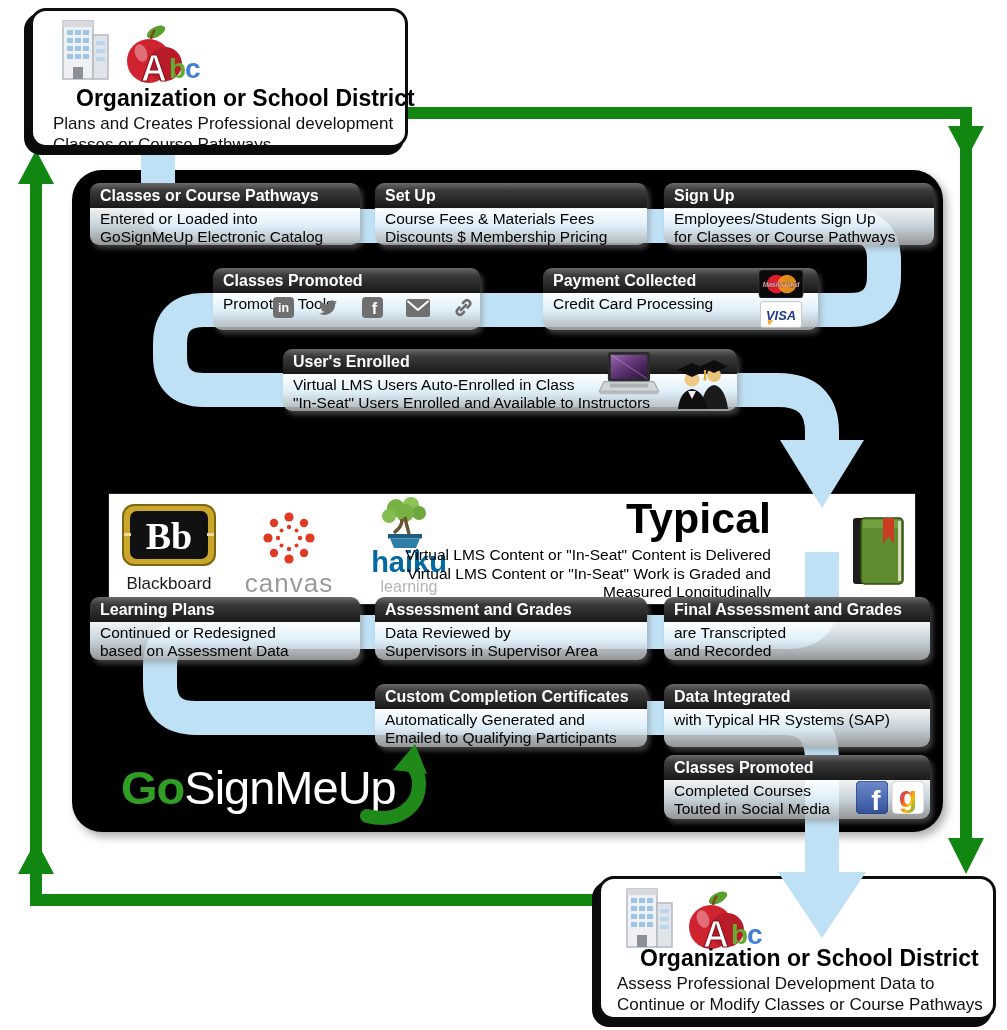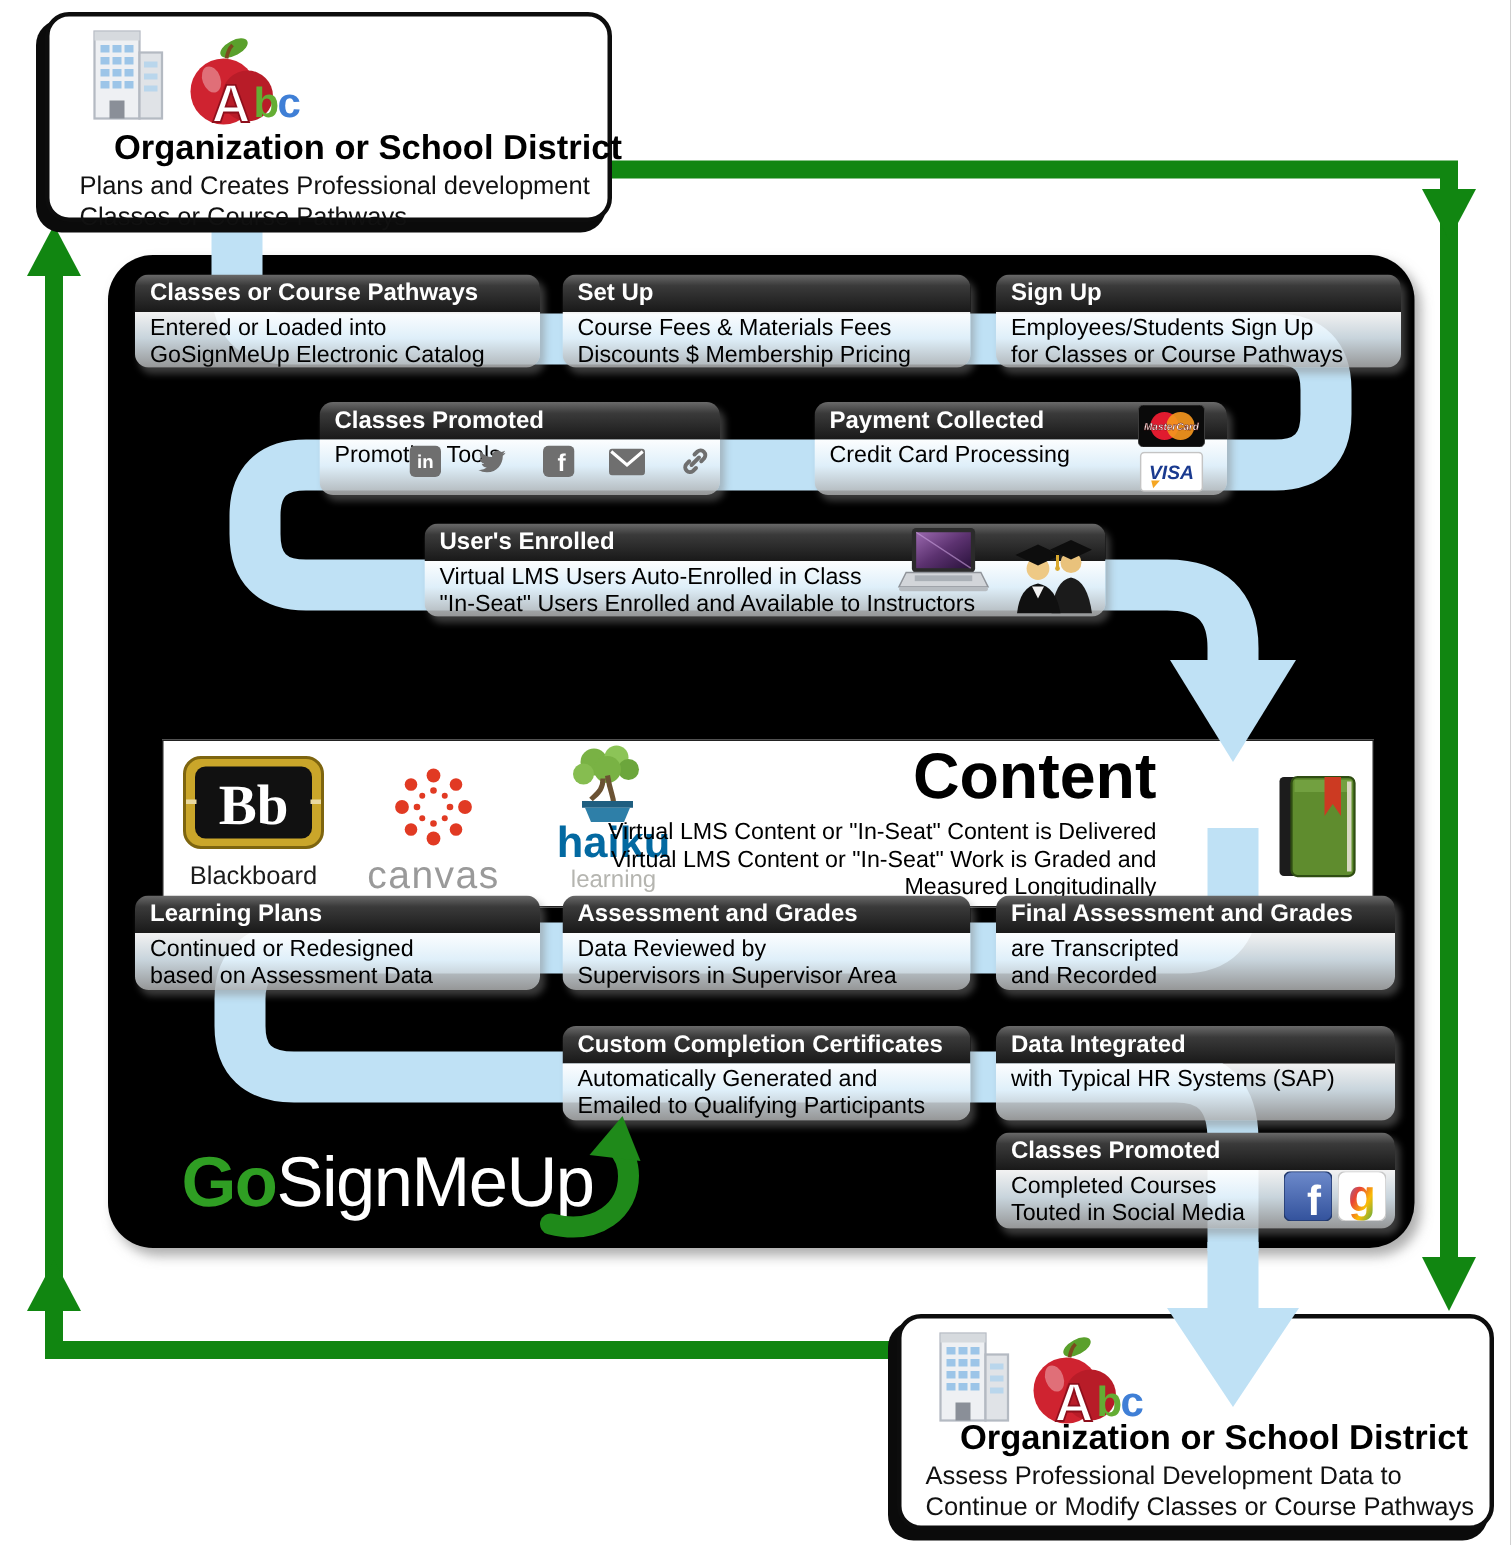--- a/index.html
+++ b/index.html
@@ -83,21 +83,21 @@
       <circle cx="40" cy="17" r="7" fill="#6ca63c"></circle>
         <circle cx="10" cy="20" r="7" fill="#86bd50"></circle>
       <circle cx="26" cy="17" r="9" fill="#79b244"></circle>
       <path d="M23 23 C23 31 19 33 15 37 M26 21 C28 33 30 35 30 39" stroke="#6b5233" stroke-width="3.4" fill="none"></path>
       <rect x="9" y="38" width="34" height="4.5" fill="#1f5e80"></rect>
       <polygon points="11,42.5 41,42.5 37,52 15,52" fill="#2e7fa8"></polygon>
     </svg>
     <div class="hk-cap">haiku</div>
     <div class="hk-sub">learning</div>
 
-    <div class="ct-title">Content</div>
+    <div class="ct-title">Typical</div>
     <div class="ct-lines">
       <div>Virtual LMS Content or "In-Seat" Content is Delivered</div>
       <div>Virtual LMS Content or "In-Seat" Work is Graded and</div>
       <div>Measured Longitudinally</div>
     </div>
 
     <svg class="abs" style="left:742px;top:22px" width="54" height="70" viewBox="0 0 54 70">
       <rect x="2" y="2" width="12" height="66" rx="3" fill="#1c1c1c"></rect>
       <rect x="10" y="2" width="42" height="66" rx="4" fill="#5f8c2e" stroke="#2f4d12" stroke-width="1.5"></rect>
       <rect x="12" y="4" width="38" height="8" fill="#7aa848" opacity=".7"></rect>

